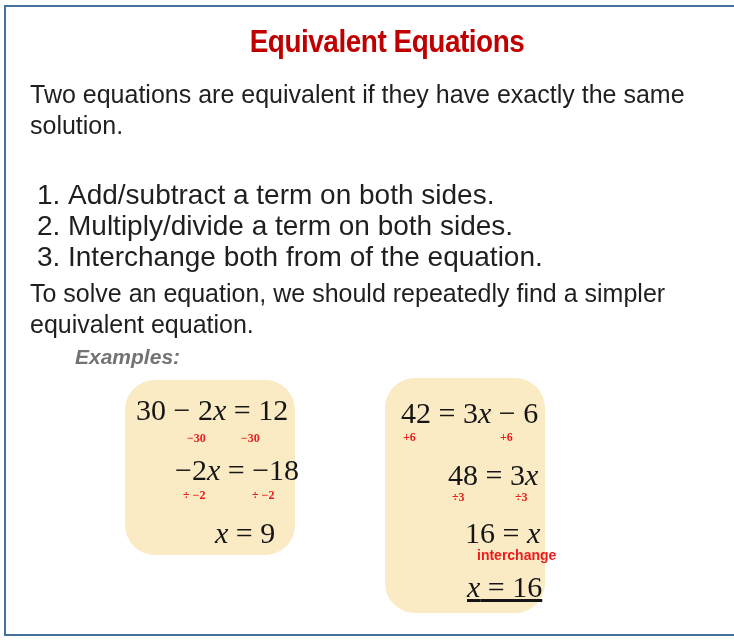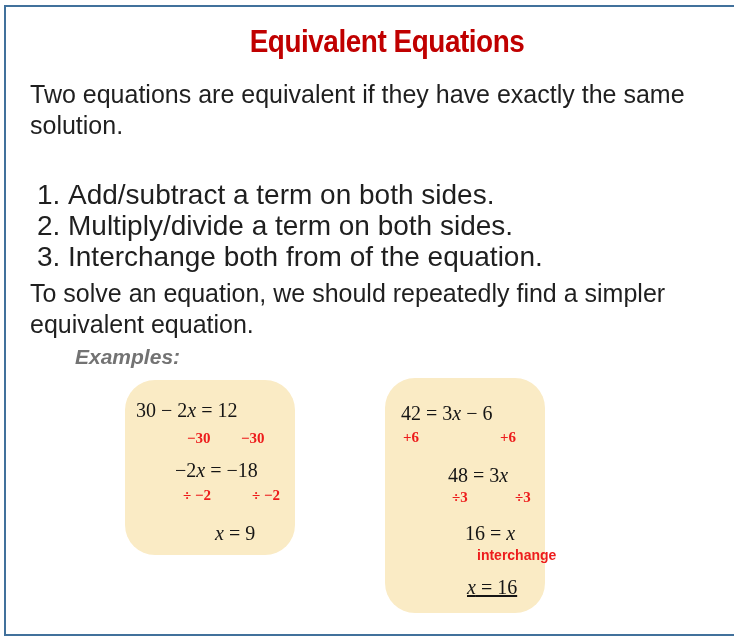--- a/index.html
+++ b/index.html
@@ -56,31 +56,31 @@
   .ex-box {
     position: absolute;
     background: #FAEBC5;
     border-radius: 30px;
   }
   .box-left  { left: 125px; top: 380px; width: 170px; height: 175px; }
   .box-right { left: 385px; top: 378px; width: 160px; height: 235px; }
   .eq {
     position: absolute;
     font-family: "Liberation Serif", serif;
-    font-size: 20px;
+    font-size: 30px;
     line-height: 30px;
     color: #151515;
     white-space: nowrap;
   }
   .eq .vx { font-style: italic; }
   .op {
     position: absolute;
     font-family: "Liberation Serif", serif;
     font-weight: bold;
-    font-size: 15px;
+    font-size: 12px;
     line-height: 17px;
     color: #ED1C1C;
     white-space: nowrap;
     text-align: center;
   }
   .note {
     position: absolute;
     font-family: "Liberation Sans", sans-serif;
     font-weight: bold;
     font-size: 14px;

